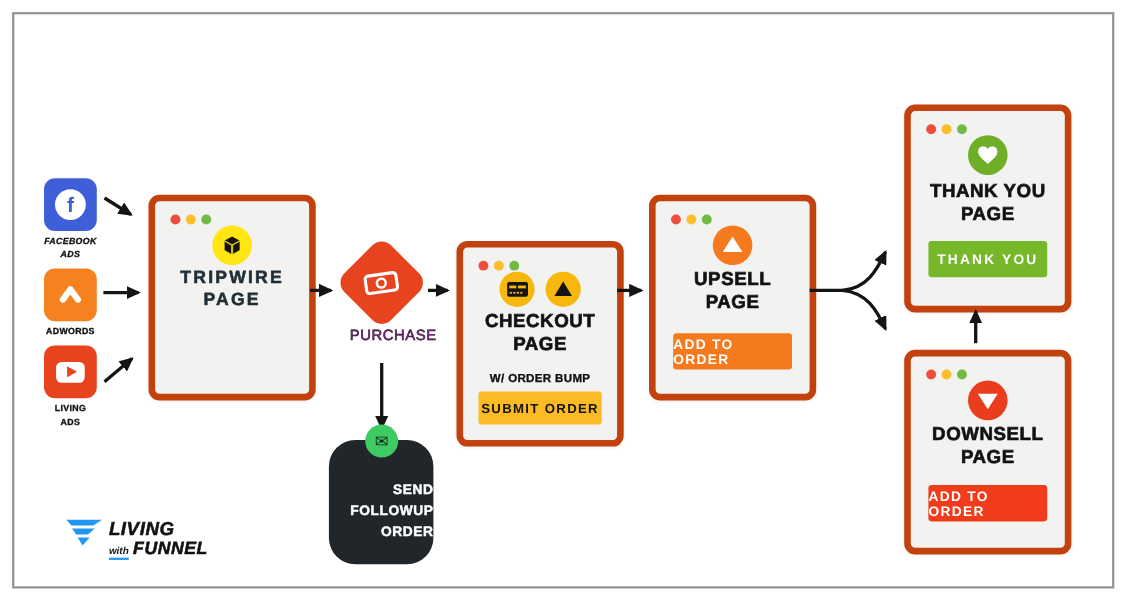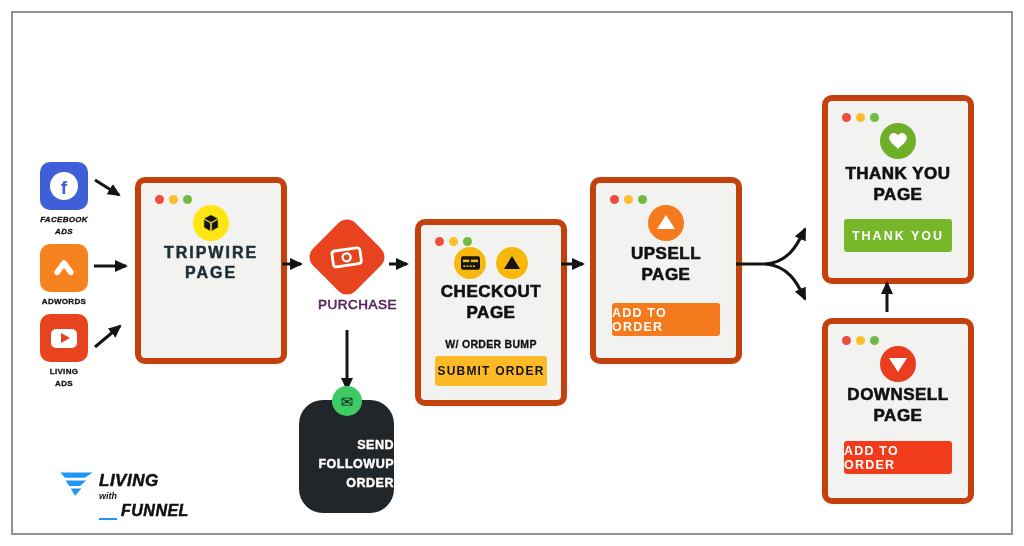--- a/index.html
+++ b/index.html
@@ -71,21 +71,21 @@
     font-size:12.5px;font-weight:800;letter-spacing:.5px;line-height:1.5;
     -webkit-text-stroke:.4px #fff;}
 
   
   .logo{position:absolute;left:57px;top:470px;display:flex;align-items:flex-start;gap:6px;}
   .logo-text{display:flex;flex-direction:column;margin-top:1px;}
   .logo-top{font-size:17px;font-weight:800;font-style:italic;color:#111;letter-spacing:.5px;
     -webkit-text-stroke:.5px #111;}
   .logo-bottom{display:flex;align-items:flex-end;gap:4px;margin-top:0;}
   .logo-with{font-size:9px;font-style:italic;font-weight:700;color:#111;
-    border-bottom:2px solid #2196f3;padding-bottom:17px;}
+    border-bottom:2px solid #2196f3;padding-bottom:1px;}
   .logo-funnel{font-size:16px;font-weight:800;font-style:italic;color:#111;letter-spacing:.5px;text-align:right;
     -webkit-text-stroke:.5px #111;}
 
   svg.arrows{position:absolute;left:0;top:0;z-index:2;pointer-events:none;}
 </style>
 </head>
 <body>
 
 <div id="canvas">
   <div class="frame"></div>

